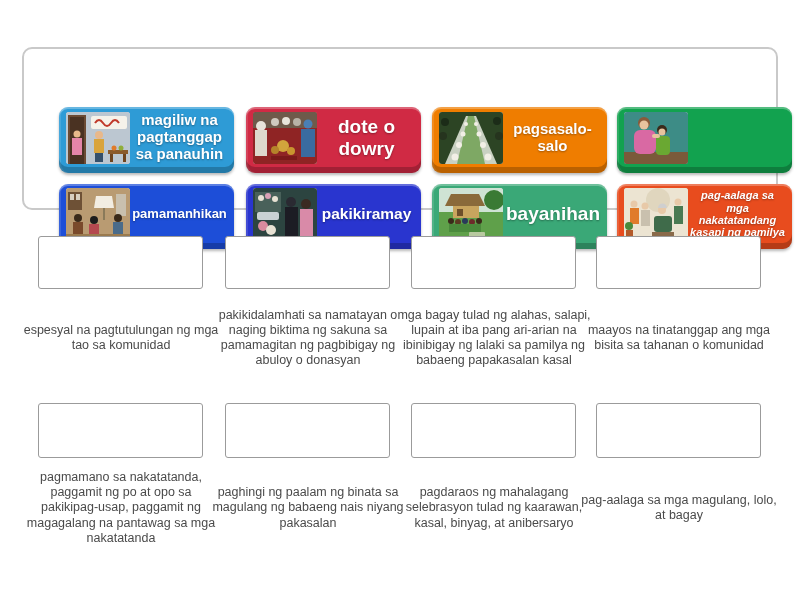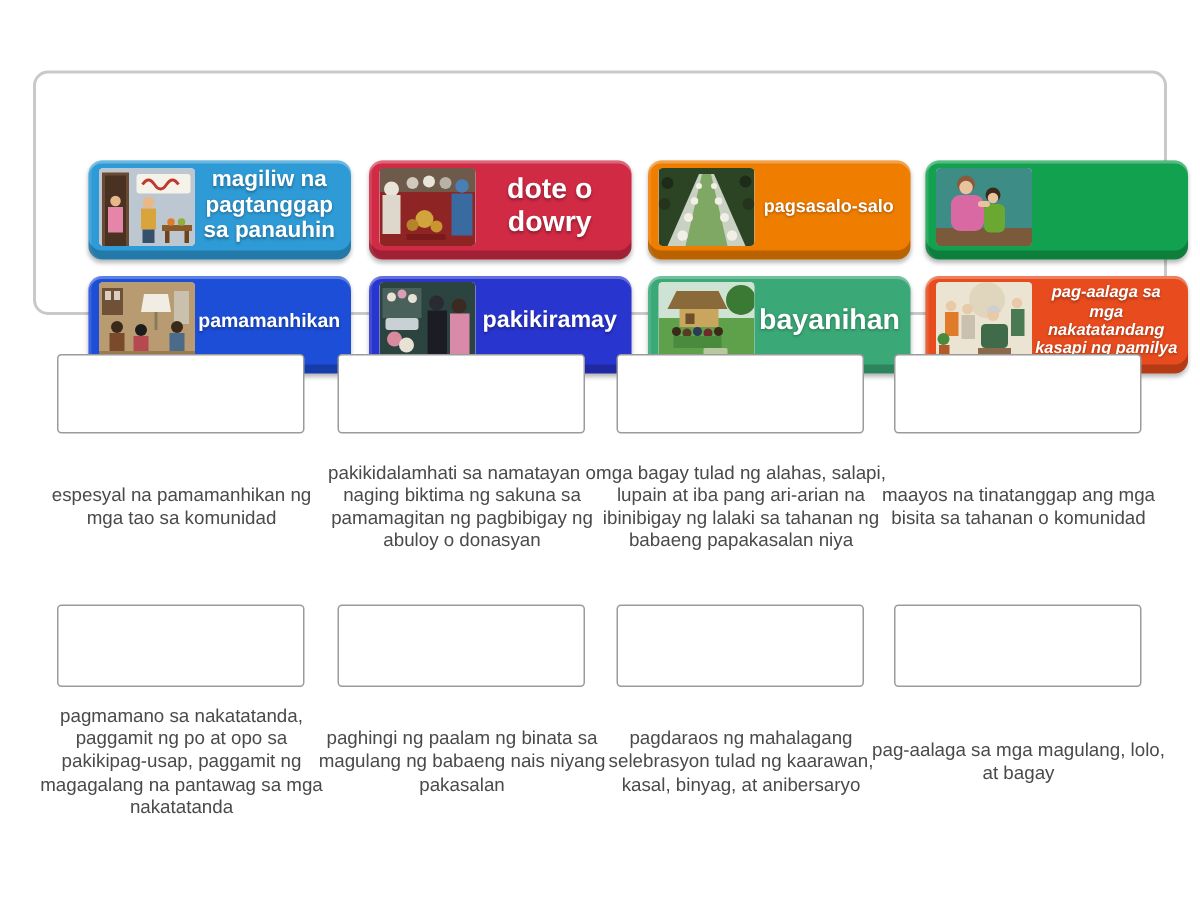--- a/index.html
+++ b/index.html
@@ -39,21 +39,21 @@
   }
   .tile-img svg { display: block; width: 100%; height: 100%; }
 
   .tile-label {
     flex: 1; text-align: center; color: #fff; font-weight: bold;
     line-height: 1.12; padding: 0 2px;
     text-shadow: 0 1px 2px rgba(0,0,0,.35);
   }
   .t1 .tile-label { font-size: 15px; }
   .t2 .tile-label { font-size: 19px; }
-  .t3 .tile-label { font-size: 12px; }
+  .t3 .tile-label { font-size: 15px; }
   .t4 .tile-label { font-size: 19px; }
   .t5 .tile-label { font-size: 13px; }
   .t6 .tile-label { font-size: 15.5px; }
   .t7 .tile-label { font-size: 19px; text-align: right; }
   .t8 .tile-label { font-size: 11px; }
 
   
   .dropzone {
     position: absolute; width: 165px; border: 1px solid #9b9b9b;
     border-radius: 3px; background: #fff;
@@ -247,23 +247,23 @@
       <div class="tile-label">pag-aalaga sa mga nakatatandang kasapi ng pamilya</div>
     </div>
 
   </div>
 
   <div class="row1">
     <div class="dropzone c1"></div>
     <div class="dropzone c2"></div>
     <div class="dropzone c3"></div>
     <div class="dropzone c4"></div>
-    <div class="desc d1">espesyal na pamamanhikan ng mga tao sa komunidad</div>
+    <div class="desc d1">espesyal na pagtutulungan ng mga tao sa komunidad</div>
     <div class="desc d2">pakikidalamhati sa namatayan o naging biktima ng sakuna sa pamamagitan ng pagbibigay ng abuloy o donasyan</div>
-    <div class="desc d3">mga bagay tulad ng alahas, salapi, lupain at iba pang ari-arian na ibinibigay ng lalaki sa tahanan ng babaeng papakasalan niya</div>
+    <div class="desc d3">mga bagay tulad ng alahas, salapi, lupain at iba pang ari-arian na ibinibigay ng lalaki sa pamilya ng babaeng papakasalan kasal</div>
     <div class="desc d4">maayos na tinatanggap ang mga bisita sa tahanan o komunidad</div>
   </div>
 
   <div class="row2">
     <div class="dropzone c1"></div>
     <div class="dropzone c2"></div>
     <div class="dropzone c3"></div>
     <div class="dropzone c4"></div>
     <div class="desc d1">pagmamano sa nakatatanda, paggamit ng po at opo sa pakikipag-usap, paggamit ng magagalang na pantawag sa mga nakatatanda</div>
     <div class="desc d2">paghingi ng paalam ng binata sa magulang ng babaeng nais niyang pakasalan</div>

